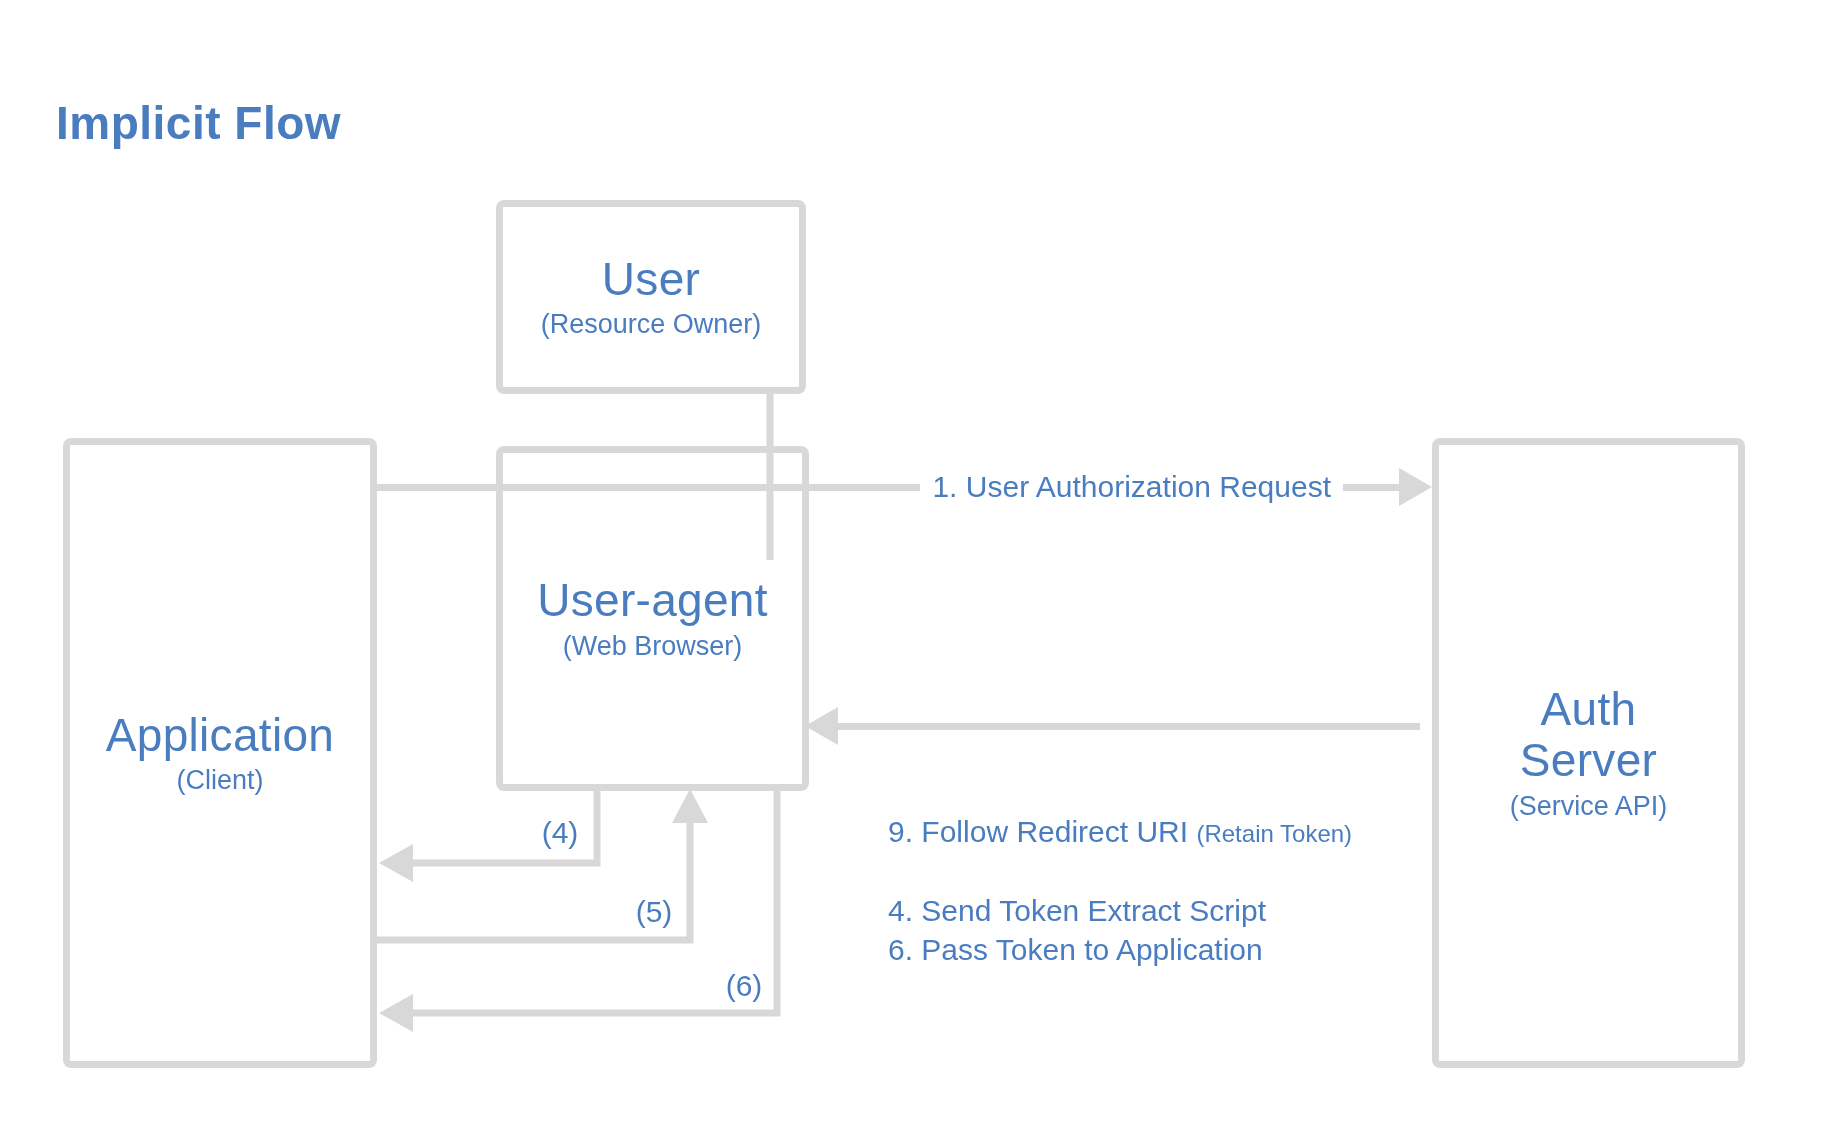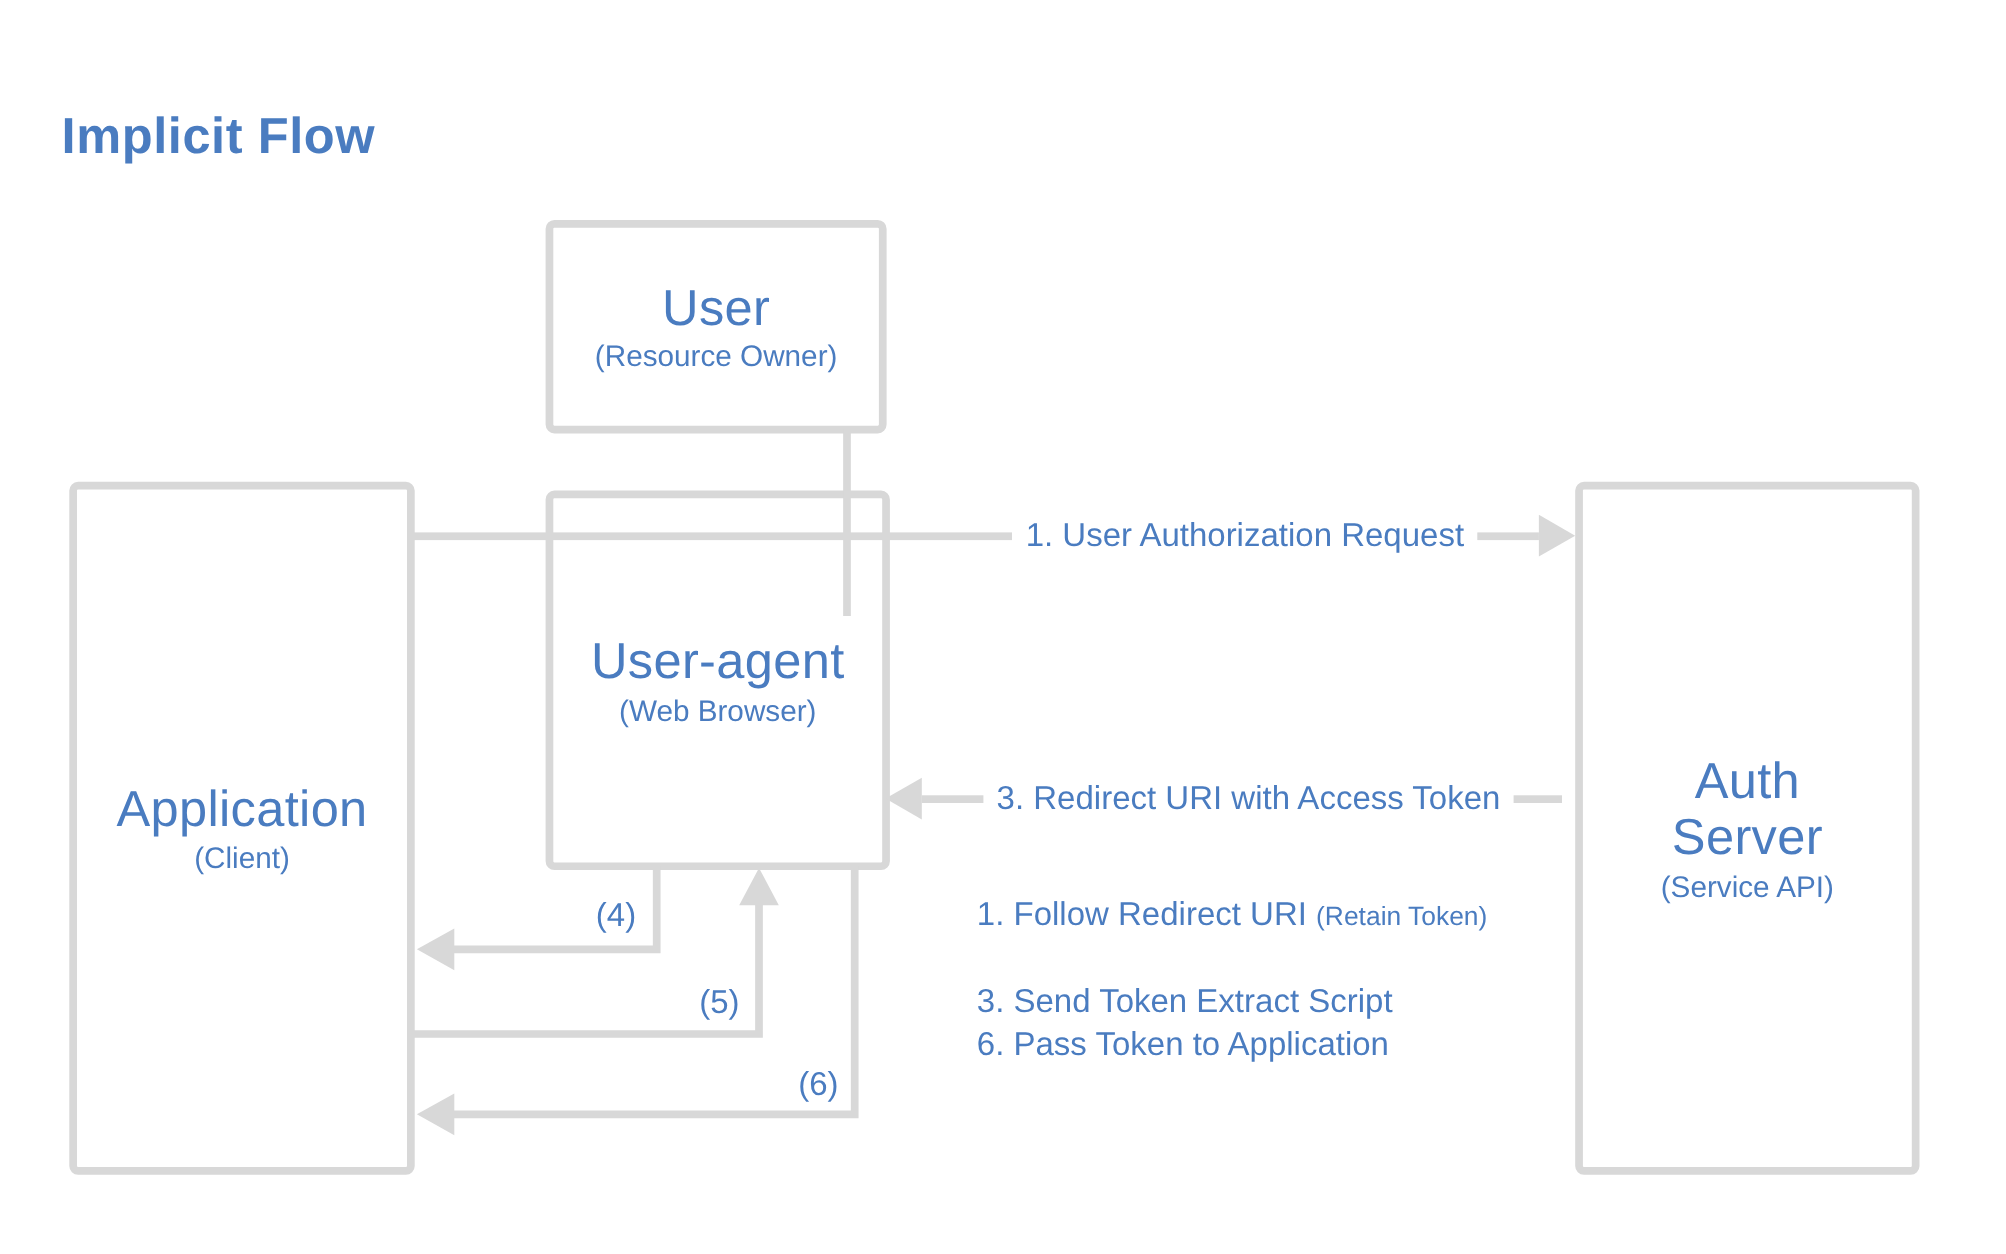--- a/index.html
+++ b/index.html
@@ -98,28 +98,27 @@
     <div class="flow-line"></div>
     <div class="flow-text">1. User Authorization Request</div>
     <div class="flow-shaft"></div>
     <div class="head-right"></div>
   </div>
 
 
   <div class="flow-row" id="row-step3">
     <div class="head-left"></div>
     <div class="flow-shaft"></div>
-    <div class="flow-text">3. Redirect URI with Access Token</div>
     <div class="flow-line"></div>
   </div>
 
   <div class="step-label" id="step4-label">
-    <span>1. Follow Redirect URI</span>
+    <span>9. Follow Redirect URI</span>
     <span class="step-note">(Retain Token)</span>
   </div>
-  <div class="step-label" id="step5-label">3. Send Token Extract Script</div>
+  <div class="step-label" id="step5-label">4. Send Token Extract Script</div>
   <div class="step-label" id="step6-label">6. Pass Token to Application</div>
 
   <div class="bracket-label" id="bracket4">(4)</div>
   <div class="bracket-label" id="bracket5">(5)</div>
   <div class="bracket-label" id="bracket6">(6)</div>
 
 </div>
 
 </body></html>

